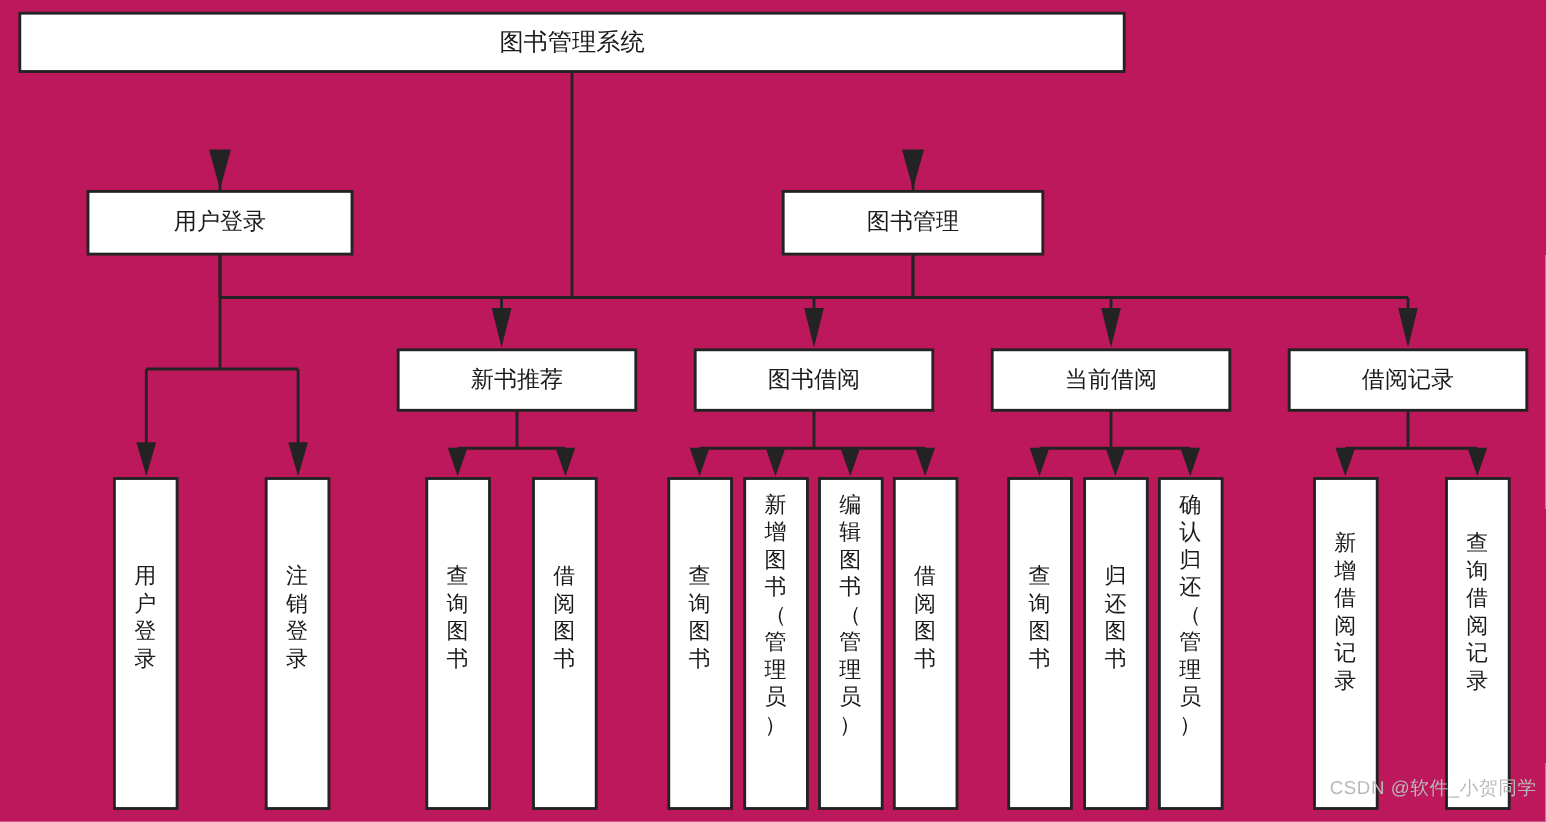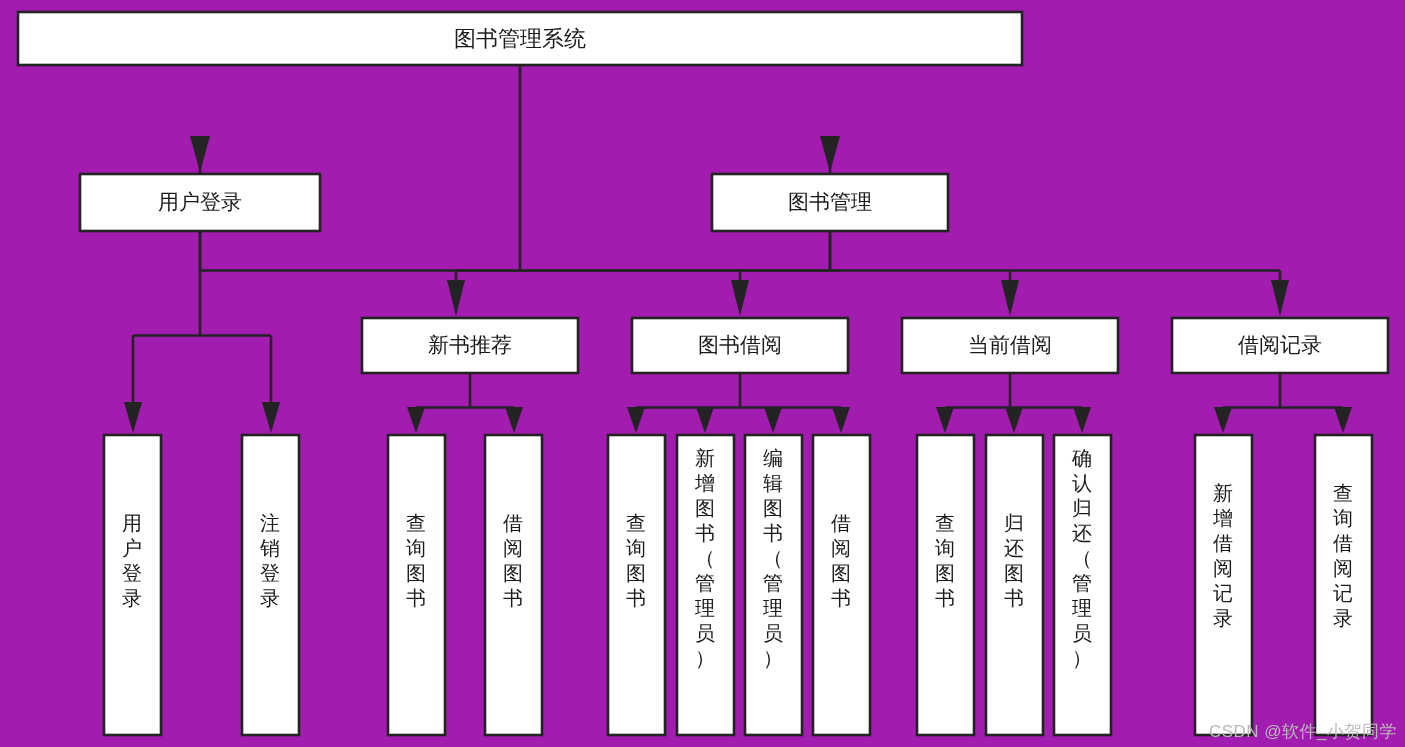--- a/index.html
+++ b/index.html
@@ -10,21 +10,21 @@
   body {
     width: 1405px;
     height: 747px;
     font-family: "Liberation Sans", "DejaVu Sans", sans-serif;
     overflow: hidden;
   }
   #diagram-root {
     position: relative;
     width: 1405px;
     height: 747px;
-    background: #a21caf;
+    background: #be185d;
   }
   svg#diagram-svg {
     position: absolute;
     top: 0;
     left: 0;
     width: 1405px;
     height: 747px;
   }
   .node-box {
     fill: #ffffff;
@@ -53,21 +53,21 @@
     fill: none;
     stroke-linecap: butt;
   }
   .arrow-head {
     fill: #232323;
     stroke: none;
   }
   .watermark {
     position: absolute;
     right: 8px;
-    bottom: 4px;
+    bottom: 19px;
     color: #b9b9b9;
     font-size: 17px;
     font-family: "Liberation Sans", "DejaVu Sans", sans-serif;
     letter-spacing: 0.5px;
     white-space: nowrap;
     user-select: none;
   }
 </style>
 </head>
 <body>

